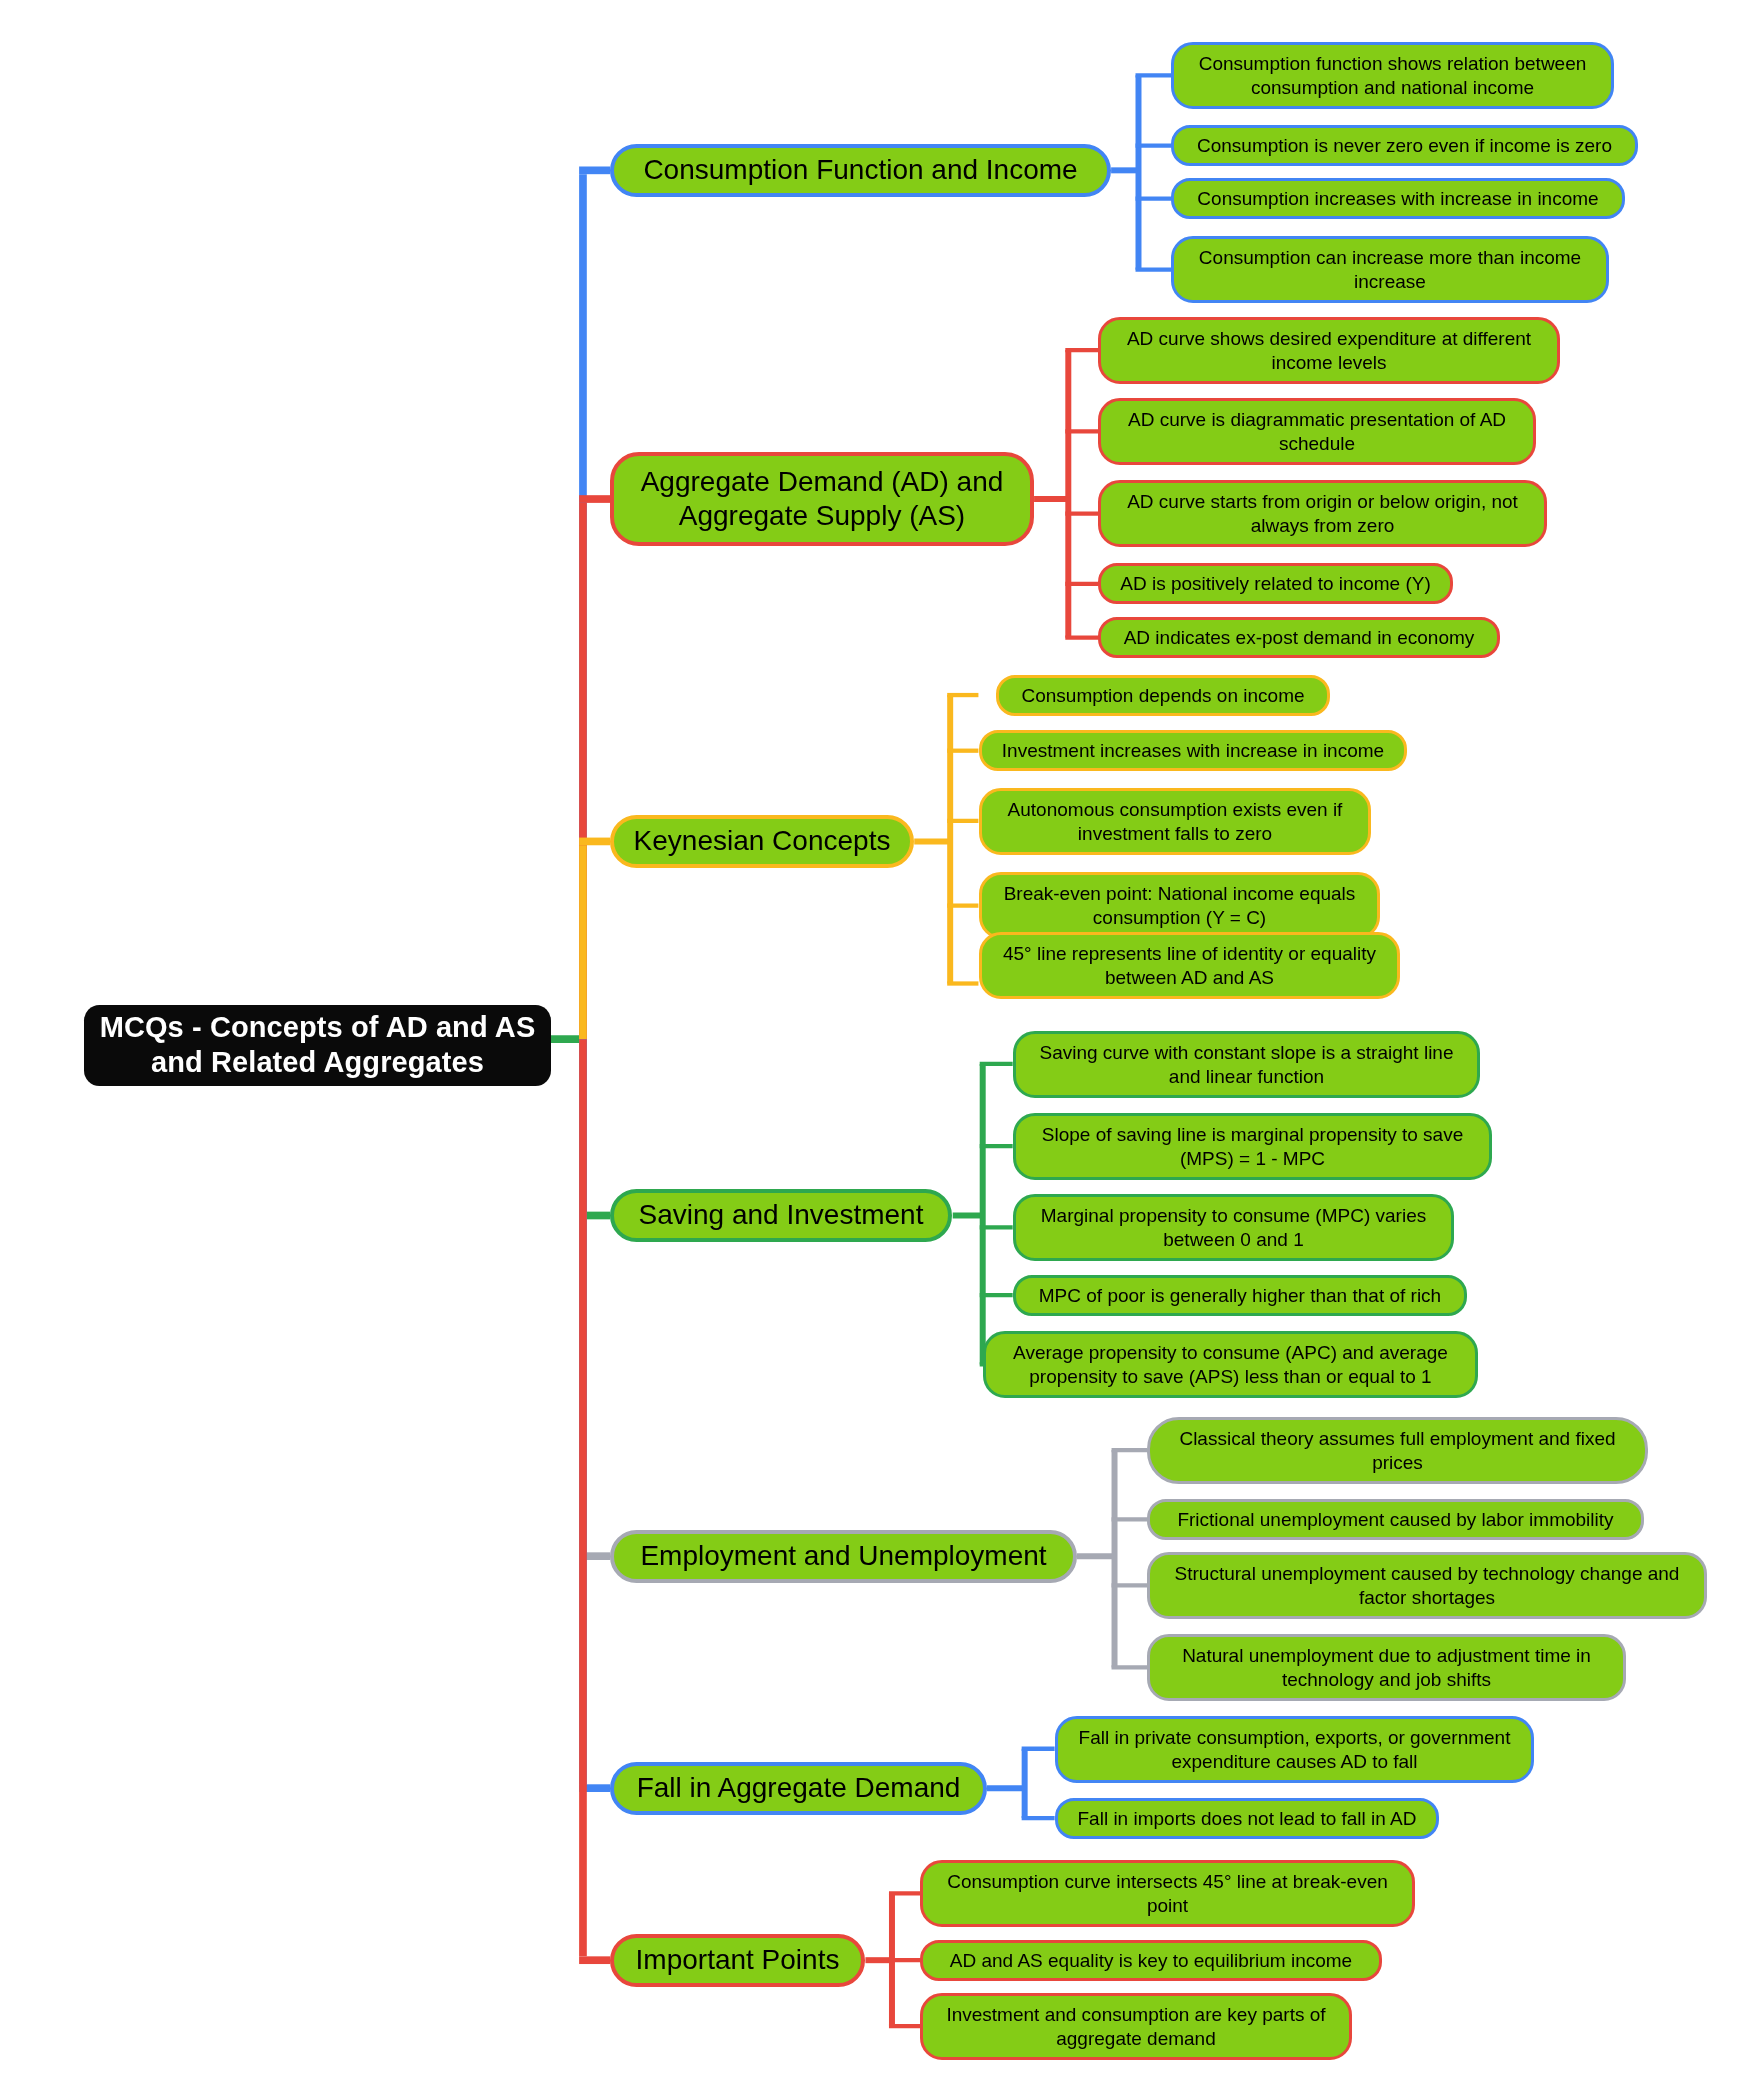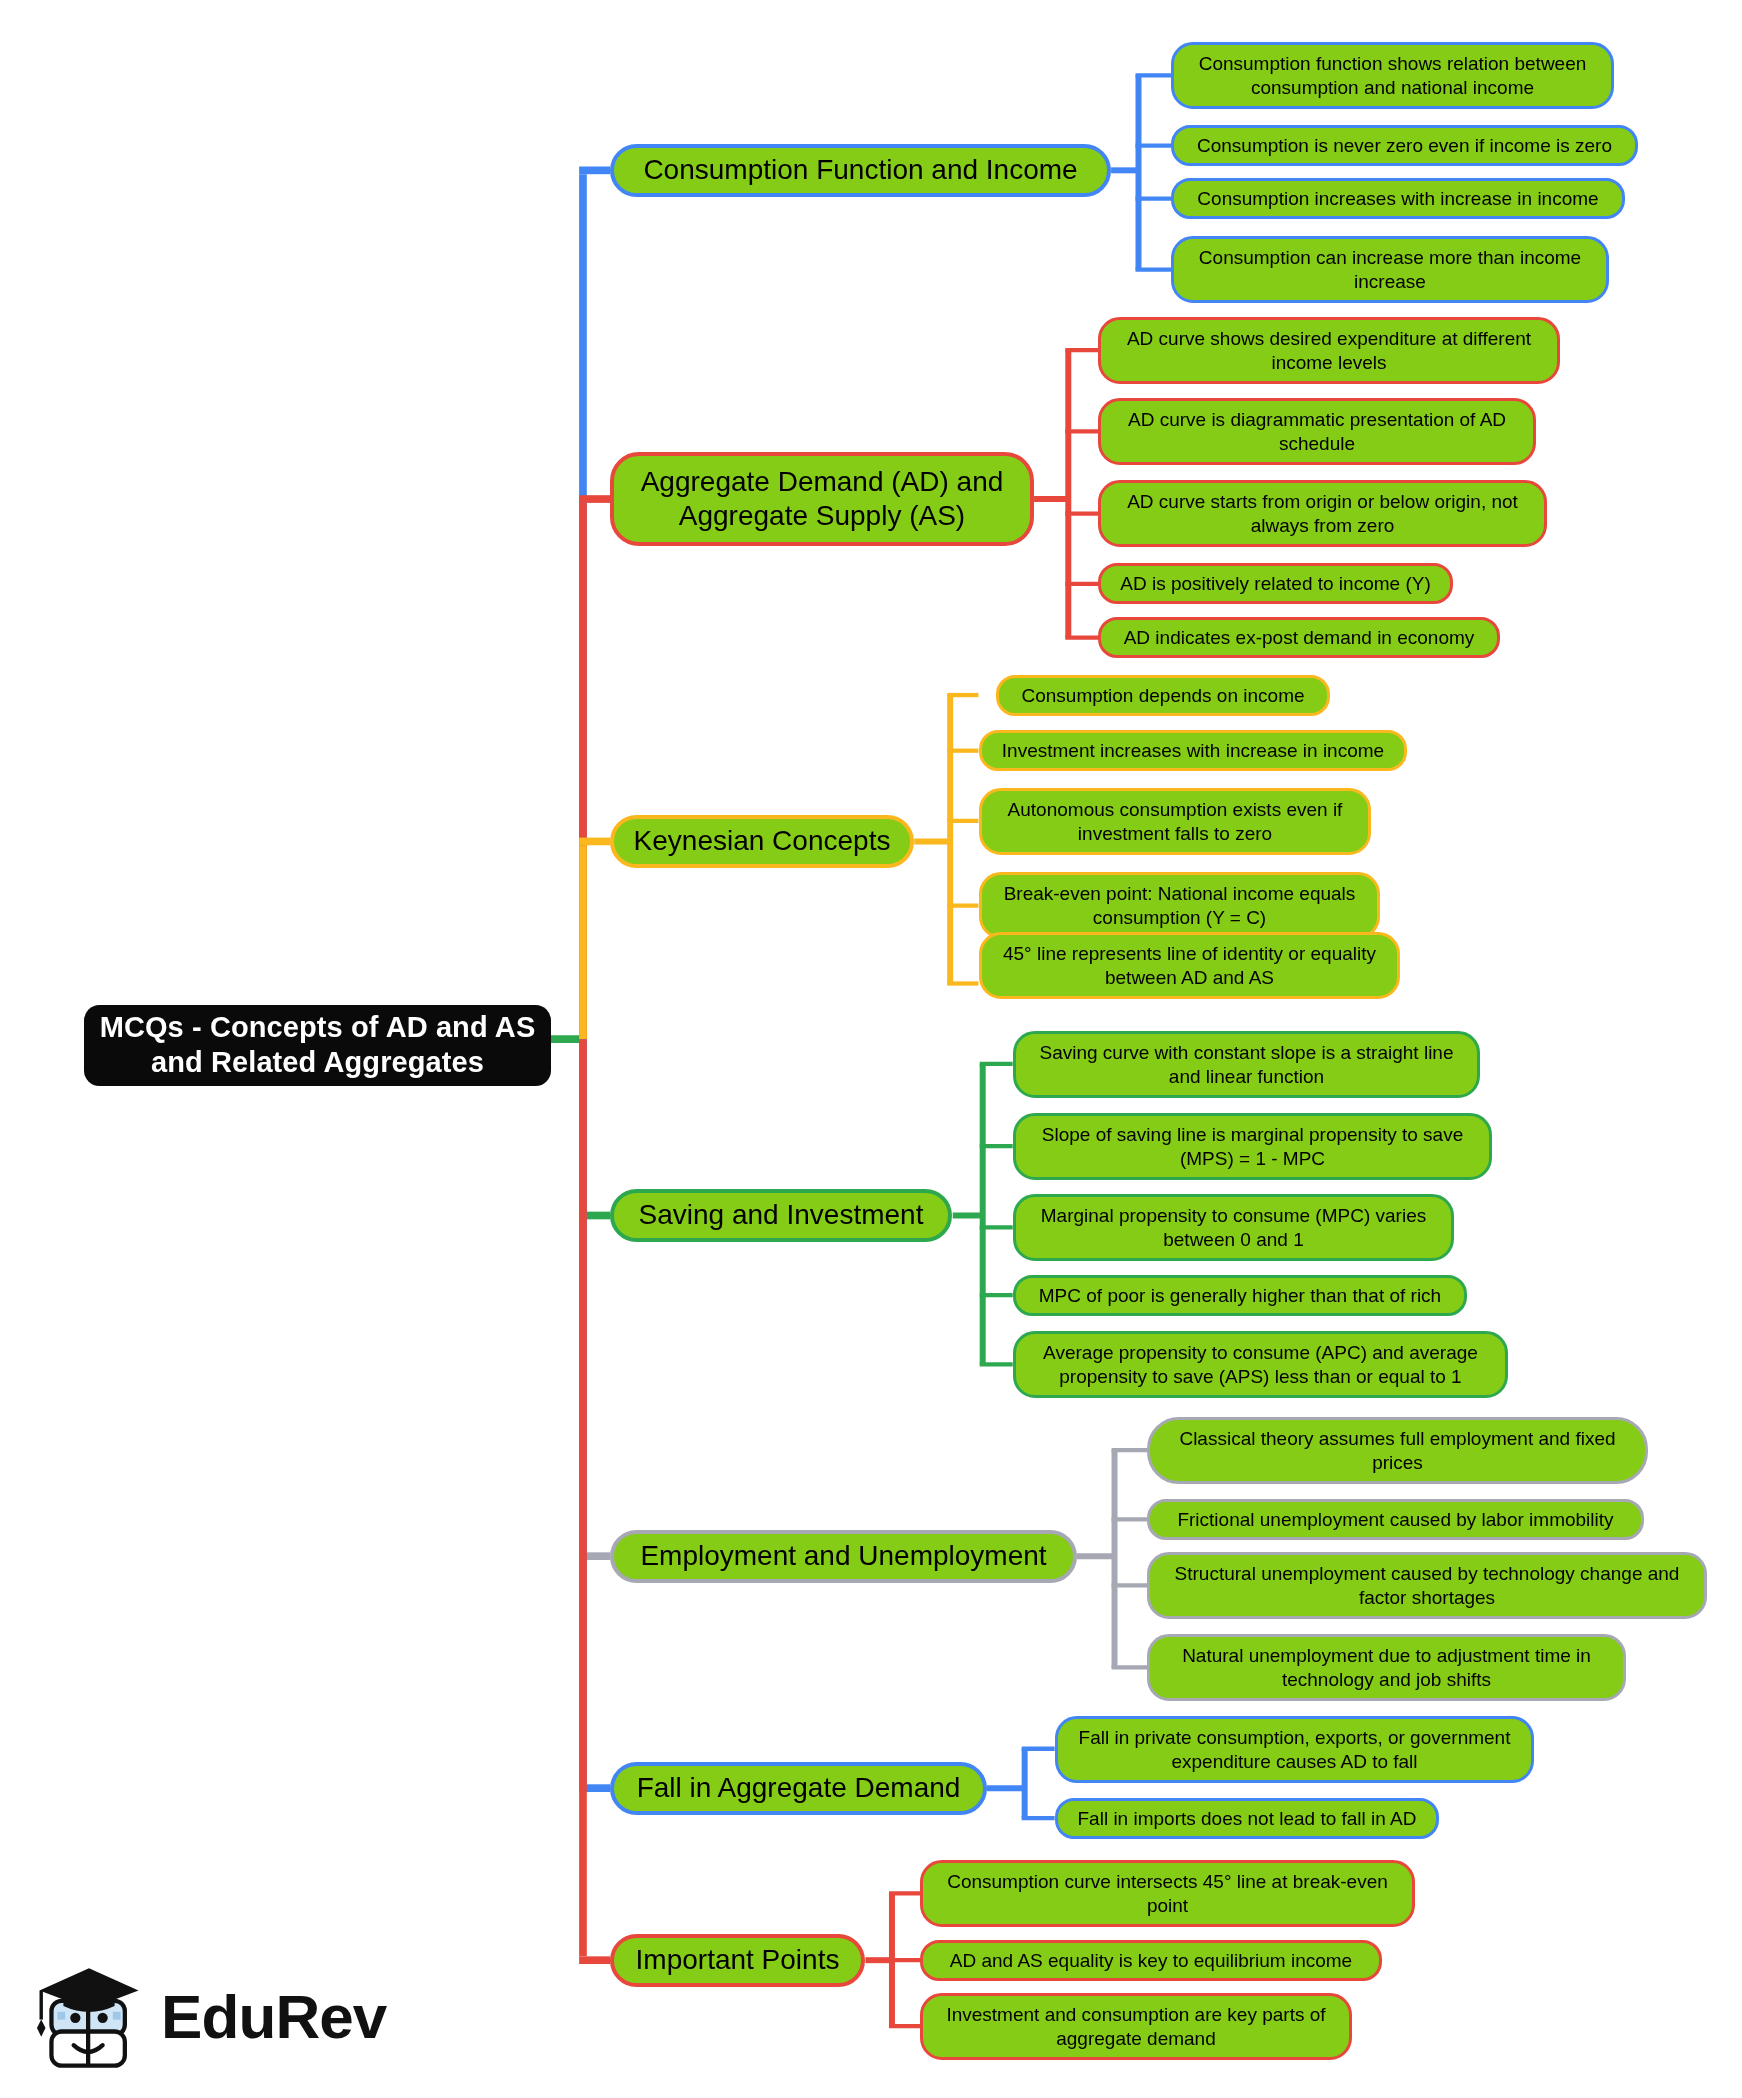--- a/index.html
+++ b/index.html
@@ -180,50 +180,29 @@
       <div class="node leaf-node c-yellow" style="left: 996px; top: 675px; width: 334px; min-height: 41px;">Consumption depends on income</div>
       <div class="node leaf-node c-yellow" style="left: 979px; top: 730px; width: 428px; min-height: 41px;">Investment increases with increase in income</div>
       <div class="node leaf-node c-yellow two-line" style="left: 979px; top: 788px; width: 392px; min-height: 67px;">Autonomous consumption exists even if investment falls to zero</div>
       <div class="node leaf-node c-yellow two-line" style="left: 979px; top: 872px; width: 401px; min-height: 67px;">Break-even point: National income equals consumption (Y = C)</div>
       <div class="node leaf-node c-yellow two-line" style="left: 979px; top: 932px; width: 421px; min-height: 67px;">45° line represents line of identity or equality between AD and AS</div>
       <div class="node branch-node c-green" style="left: 610px; top: 1189px; width: 342px; min-height: 53px;">Saving and Investment</div>
       <div class="node leaf-node c-green two-line" style="left: 1013px; top: 1031px; width: 467px; min-height: 67px;">Saving curve with constant slope is a straight line and linear function</div>
       <div class="node leaf-node c-green two-line" style="left: 1013px; top: 1113px; width: 479px; min-height: 67px;">Slope of saving line is marginal propensity to save (MPS) = 1 - MPC</div>
       <div class="node leaf-node c-green two-line" style="left: 1013px; top: 1194px; width: 441px; min-height: 67px;">Marginal propensity to consume (MPC) varies between 0 and 1</div>
       <div class="node leaf-node c-green" style="left: 1013px; top: 1275px; width: 454px; min-height: 41px;">MPC of poor is generally higher than that of rich</div>
-      <div class="node leaf-node c-green two-line" style="left: 1013px; top: 1331px; width: 495px; min-height: 67px;">Average propensity to consume (APC) and average propensity to save (APS) less than or equal to 1</div>
+      <div class="node leaf-node c-green two-line" style="left: 983px; top: 1331px; width: 495px; min-height: 67px;">Average propensity to consume (APC) and average propensity to save (APS) less than or equal to 1</div>
       <div class="node branch-node c-gray" style="left: 610px; top: 1530px; width: 467px; min-height: 53px;">Employment and Unemployment</div>
       <div class="node leaf-node c-gray two-line" style="left: 1147px; top: 1417px; width: 501px; min-height: 67px; border-radius: 32px;">Classical theory assumes full employment and fixed prices</div>
       <div class="node leaf-node c-gray" style="left: 1147px; top: 1499px; width: 497px; min-height: 41px;">Frictional unemployment caused by labor immobility</div>
       <div class="node leaf-node c-gray two-line" style="left: 1147px; top: 1552px; width: 560px; min-height: 67px;">Structural unemployment caused by technology change and factor shortages</div>
       <div class="node leaf-node c-gray two-line" style="left: 1147px; top: 1634px; width: 479px; min-height: 67px;">Natural unemployment due to adjustment time in technology and job shifts</div>
       <div class="node branch-node c-blue" style="left: 610px; top: 1762px; width: 377px; min-height: 53px;">Fall in Aggregate Demand</div>
       <div class="node leaf-node c-blue two-line" style="left: 1055px; top: 1716px; width: 479px; min-height: 67px;">Fall in private consumption, exports, or government expenditure causes AD to fall</div>
       <div class="node leaf-node c-blue" style="left: 1055px; top: 1798px; width: 384px; min-height: 41px;">Fall in imports does not lead to fall in AD</div>
       <div class="node branch-node c-red" style="left: 610px; top: 1934px; width: 255px; min-height: 53px;">Important Points</div>
       <div class="node leaf-node c-red two-line" style="left: 920px; top: 1860px; width: 495px; min-height: 67px;">Consumption curve intersects 45° line at break-even point</div>
       <div class="node leaf-node c-red" style="left: 920px; top: 1940px; width: 462px; min-height: 41px;">AD and AS equality is key to equilibrium income</div>
       <div class="node leaf-node c-red two-line" style="left: 920px; top: 1993px; width: 432px; min-height: 67px;">Investment and consumption are key parts of aggregate demand</div>
     </div>
 
-  <div id="logo">
-    <svg id="logo-mark" viewBox="0 0 140 150" xmlns="http://www.w3.org/2000/svg">
-
-      <rect x="26" y="56" width="86" height="40" rx="12" ry="12" fill="#cfe4f5" stroke="#111" stroke-width="5"></rect>
-      <rect x="26" y="92" width="86" height="40" rx="12" ry="12" fill="#ffffff" stroke="#111" stroke-width="5"></rect>
-      <line x1="69" y1="56" x2="69" y2="132" stroke="#111" stroke-width="5"></line>
-
-      <circle cx="54" cy="76" r="6" fill="#111"></circle>
-      <circle cx="86" cy="76" r="6" fill="#111"></circle>
-      <rect x="33" y="69" width="9" height="9" fill="#9fc7e8"></rect>
-      <rect x="98" y="69" width="9" height="9" fill="#9fc7e8"></rect>
-
-      <path d="M52 108 q17 16 34 0" fill="none" stroke="#111" stroke-width="5" stroke-linecap="round"></path>
-
-      <path d="M70 18 L128 44 L70 66 L12 44 Z" fill="#111"></path>
-      <path d="M40 52 L40 62 q30 14 60 0 L100 52 L70 64 Z" fill="#111"></path>
-      <line x1="14" y1="44" x2="14" y2="78" stroke="#111" stroke-width="4"></line>
-      <path d="M14 78 l-5 10 l5 10 l5 -10 z" fill="#111"></path>
-    </svg>
-    <div id="logo-text">EduRev</div>
-  </div>
 </div>
 
 
 </body></html>

